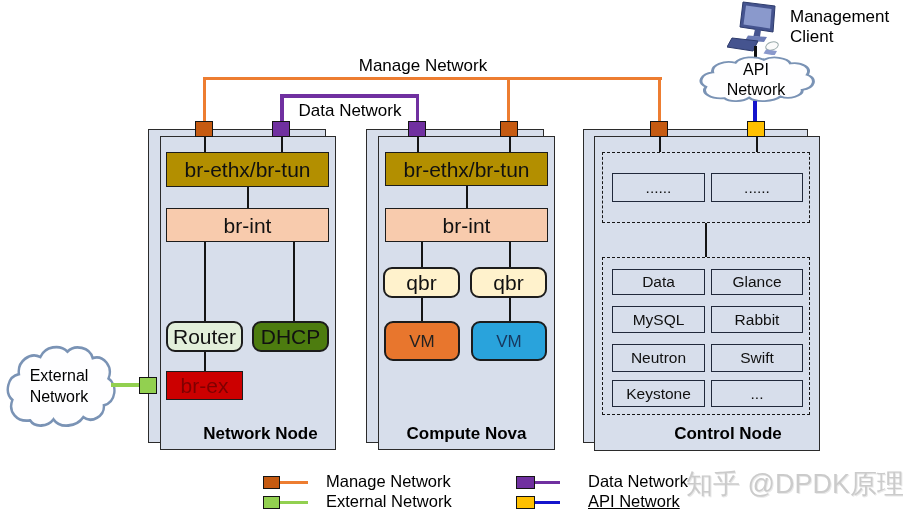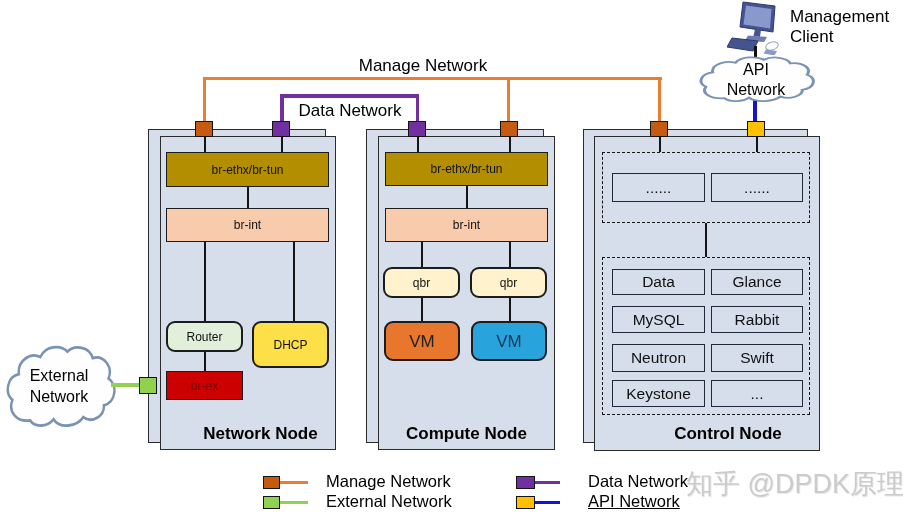--- a/index.html
+++ b/index.html
@@ -4,21 +4,21 @@
 <style>
   html,body{margin:0;padding:0;background:#fff;}
   #stage{
     position:relative;width:903px;height:521px;background:#ffffff;overflow:hidden;
     font-family:"Liberation Sans", sans-serif;color:#000;
   }
   .abs{position:absolute;}
   .node-rect{background:#D7DEEB;border:1.5px solid #2b2b2b;box-sizing:border-box;}
   .ibox{background:#D7DEEB;border:1.5px solid #1c1c1c;box-sizing:border-box;
         display:flex;align-items:center;justify-content:center;
-        font-size:12px;line-height:1;color:#111;}
+        font-size:21px;line-height:1;color:#111;}
   .r9{border-radius:9px;}
   .vline{width:1.5px;background:#141414;}
   .port{border:1px solid #141414;box-sizing:border-box;}
   .p-orange{background:#C55A11;} .p-purple{background:#7030A0;}
   .p-yellow{background:#FFC000;} .p-green{background:#92D050;}
   .l-manage{background:#ED7D31;} .l-data{background:#7030A0;}
   .l-api{background:#1414CC;}   .l-ext{background:#92D050;} .l-black{background:#111;}
   .dashedbox{border:1.6px dashed #161616;box-sizing:border-box;}
   .svc{background:#D7DEEB;border:1.3px solid #20283a;box-sizing:border-box;
        display:flex;align-items:center;justify-content:center;font-size:15.5px;color:#101010;}
@@ -83,40 +83,40 @@
   <div class="abs node-rect" style="left:160px;top:136px;width:176px;height:314px;"></div>
   <div class="abs vline" style="left:204px;top:137px;height:15px;"></div>
   <div class="abs vline" style="left:281px;top:137px;height:15px;"></div>
   <div class="abs vline" style="left:247px;top:187px;height:21px;"></div>
   <div class="abs vline" style="left:204px;top:242px;height:79px;"></div>
   <div class="abs vline" style="left:293px;top:242px;height:79px;"></div>
   <div class="abs vline" style="left:204px;top:352px;height:19px;"></div>
   <div class="abs ibox" style="left:166px;top:152px;width:163px;height:35px;background:#B38F00;">br-ethx/br-tun</div>
   <div class="abs ibox" style="left:166px;top:208px;width:163px;height:34px;background:#F8CBAD;">br-int</div>
   <div class="abs ibox r9" style="left:166px;top:321px;width:77px;height:31px;background:#E2EFDA;border-width:2px;">Router</div>
-  <div class="abs ibox r9" style="left:252px;top:321px;width:77px;height:47px;background:#fde047;border-width:2px;">DHCP</div>
+  <div class="abs ibox r9" style="left:252px;top:321px;width:77px;height:31px;background:#4d7c0f;border-width:2px;">DHCP</div>
   <div class="abs ibox" style="left:166px;top:371px;width:77px;height:29px;background:#CC0000;color:#7F0000;">br-ex</div>
   <div class="abs node-title" style="left:160px;top:424px;width:201px;">Network Node</div>
 
   <div class="abs node-rect" style="left:366px;top:129px;width:178px;height:314px;"></div>
   <div class="abs node-rect" style="left:378px;top:136px;width:177px;height:314px;"></div>
   <div class="abs vline" style="left:417px;top:137px;height:15px;"></div>
   <div class="abs vline" style="left:509px;top:137px;height:15px;"></div>
   <div class="abs vline" style="left:466px;top:186px;height:22px;"></div>
   <div class="abs vline" style="left:421px;top:242px;height:25px;"></div>
   <div class="abs vline" style="left:509px;top:242px;height:25px;"></div>
   <div class="abs vline" style="left:421px;top:298px;height:23px;"></div>
   <div class="abs vline" style="left:509px;top:298px;height:23px;"></div>
   <div class="abs ibox" style="left:385px;top:152px;width:163px;height:34px;background:#B38F00;">br-ethx/br-tun</div>
   <div class="abs ibox" style="left:385px;top:208px;width:163px;height:34px;background:#F8CBAD;">br-int</div>
   <div class="abs ibox r9" style="left:383px;top:267px;width:77px;height:31px;background:#FFF2CC;border-width:2px;">qbr</div>
   <div class="abs ibox r9" style="left:470px;top:267px;width:77px;height:31px;background:#FFF2CC;border-width:2px;">qbr</div>
   <div class="abs ibox r9" style="left:384px;top:321px;width:76px;height:40px;background:#E8762D;border-width:2px;font-size:17px;color:#222;">VM</div>
   <div class="abs ibox r9" style="left:471px;top:321px;width:76px;height:40px;background:#29A3DC;border-width:2px;font-size:17px;color:#17375E;">VM</div>
-  <div class="abs node-title" style="left:378px;top:424px;width:177px;">Compute Node</div>
+  <div class="abs node-title" style="left:378px;top:424px;width:177px;">Compute Nova</div>
 
   <div class="abs node-rect" style="left:583px;top:129px;width:225px;height:314px;"></div>
   <div class="abs node-rect" style="left:594px;top:136px;width:226px;height:315px;"></div>
   <div class="abs vline" style="left:659px;top:137px;height:15px;"></div>
   <div class="abs vline" style="left:756px;top:137px;height:15px;"></div>
   <div class="abs dashedbox" style="left:602px;top:152px;width:208px;height:71px;"></div>
   <div class="abs svc" style="left:612px;top:173px;width:93px;height:29px;">......</div>
   <div class="abs svc" style="left:711px;top:173px;width:92px;height:29px;">......</div>
   <div class="abs vline" style="left:705px;top:223px;height:34px;"></div>
   <div class="abs dashedbox" style="left:602px;top:257px;width:208px;height:158px;"></div>

